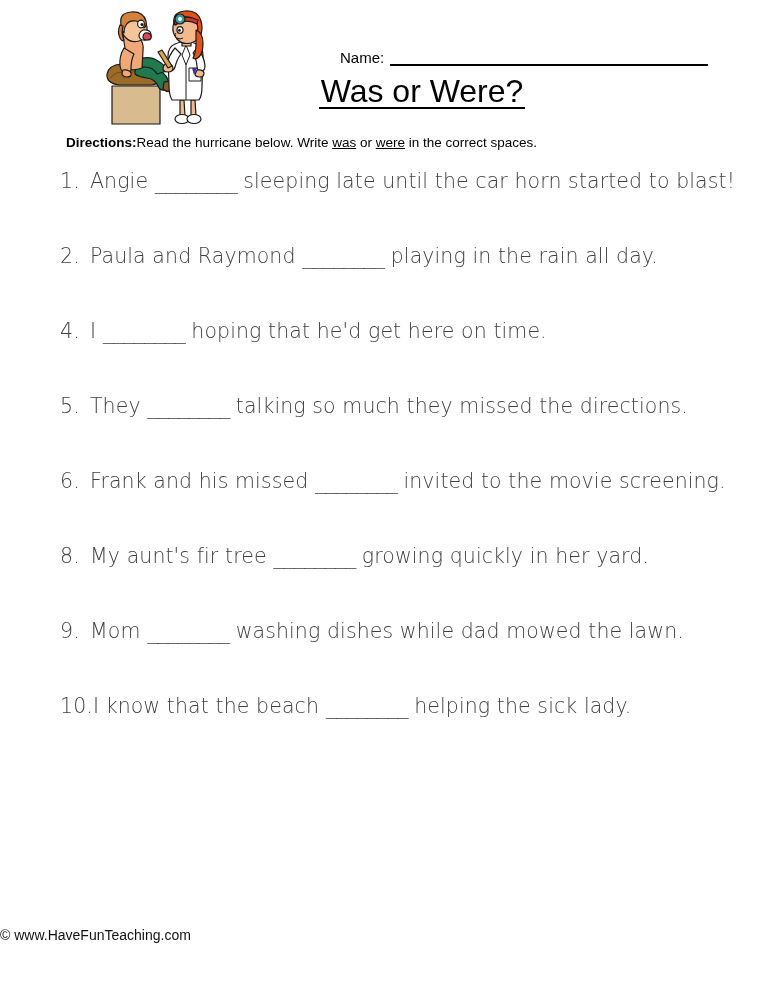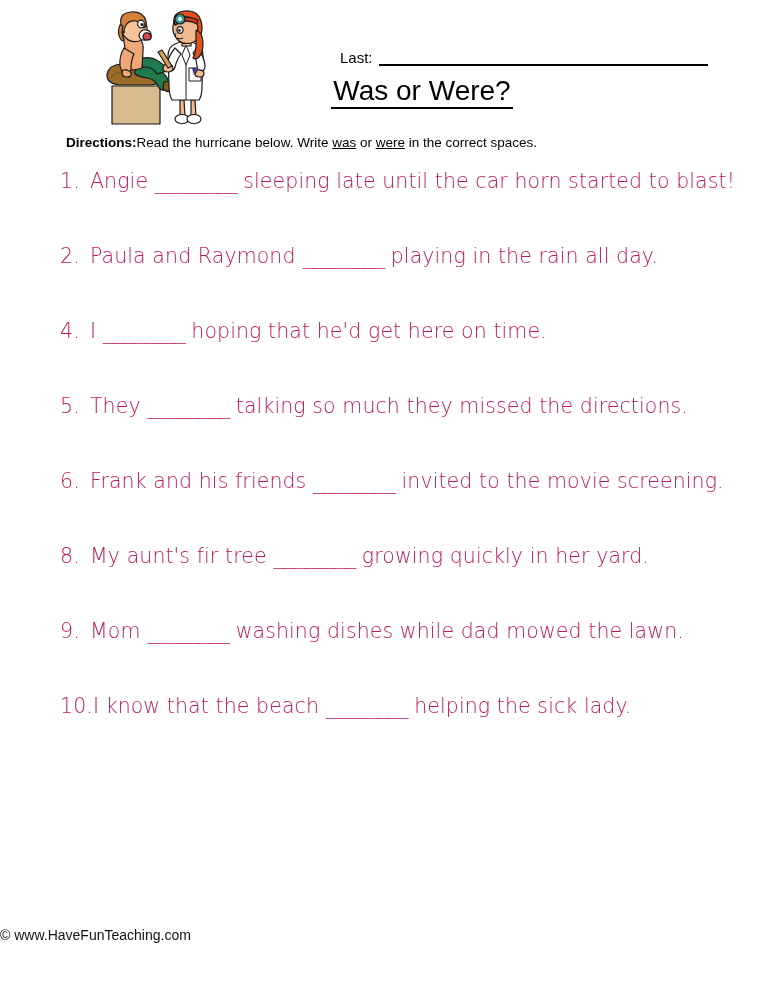--- a/index.html
+++ b/index.html
@@ -58,21 +58,21 @@
   }
   #title-wrap {
     position: absolute;
     left: 0;
     top: 76px;
     width: 772px;
     text-align: center;
   }
   #title-wrap .title-inner {
     display: inline-block;
-    font-size: 28px;
+    font-size: 32px;
     line-height: 30px;
     border-bottom: 2px solid #000;
     padding: 0 2px 1px 2px;
     margin-left: 72px;
   }
 
   
   #directions {
     position: absolute;
     left: 66px;
@@ -101,21 +101,21 @@
     padding-right: 24px;
     box-sizing: border-box;
   }
   .q-line {
     font-family: "DejaVu Sans", sans-serif;
     font-size: 20.5px;
     line-height: 26px;
     font-weight: 300;
     letter-spacing: 0.1px;
     white-space: nowrap;
-    color: #be185d;
+    color: #404040;
     -webkit-font-smoothing: antialiased;
   }
   .q-num {
     display: inline-block;
     min-width: 30px;
   }
   .q-blank {
     font-family: "DejaVu Sans Mono", monospace;
     letter-spacing: -1.2px;
     font-size: 19px;
@@ -214,21 +214,21 @@
         <ellipse cx="84" cy="22" rx="3" ry="3.4" fill="#ffffff"></ellipse>
         <circle cx="83.4" cy="22.4" r="1.4" fill="#1a1a1a" stroke="none"></circle>
 
         <path d="M80 25 q-2 2 0 3" fill="none" stroke="#1a1a1a" stroke-width="1"></path>
         <path d="M81 30 q3 2 6 0" fill="none" stroke="#1a1a1a" stroke-width="1"></path>
       </g>
     </svg>
   </div>
 
   <div id="name-row">
-    <span id="name-label">Last:</span>
+    <span id="name-label">Name:</span>
     <span id="name-rule"></span>
   </div>
 
   <div id="title-wrap">
     <span class="title-inner">Was or Were?</span>
   </div>
 </div>
 
 <div id="directions">
   <span class="dir-label"><span>Directions</span><span>:</span></span><span>Read the hurricane below.  Write </span><span class="u">was</span><span> or </span><span class="u">were</span><span> in the correct spaces.</span>
@@ -247,21 +247,21 @@
 
   <div class="q-row">
     <div class="q-line"><span class="q-num">4.</span><span>I </span><span class="q-blank">________</span><span> hoping that he'd get here on time.</span></div>
   </div>
 
   <div class="q-row">
     <div class="q-line"><span class="q-num">5.</span><span>They </span><span class="q-blank">________</span><span> talking so much they missed the directions.</span></div>
   </div>
 
   <div class="q-row">
-    <div class="q-line"><span class="q-num">6.</span><span>Frank and his friends </span><span class="q-blank">________</span><span> invited to the movie screening.</span></div>
+    <div class="q-line"><span class="q-num">6.</span><span>Frank and his missed </span><span class="q-blank">________</span><span> invited to the movie screening.</span></div>
   </div>
 
 
   <div class="q-row">
     <div class="q-line"><span class="q-num">8.</span><span>My aunt's fir tree </span><span class="q-blank">________</span><span> growing quickly in her yard.</span></div>
   </div>
 
   <div class="q-row">
     <div class="q-line"><span class="q-num">9.</span><span>Mom </span><span class="q-blank">________</span><span> washing dishes while dad mowed the lawn.</span></div>
   </div>

